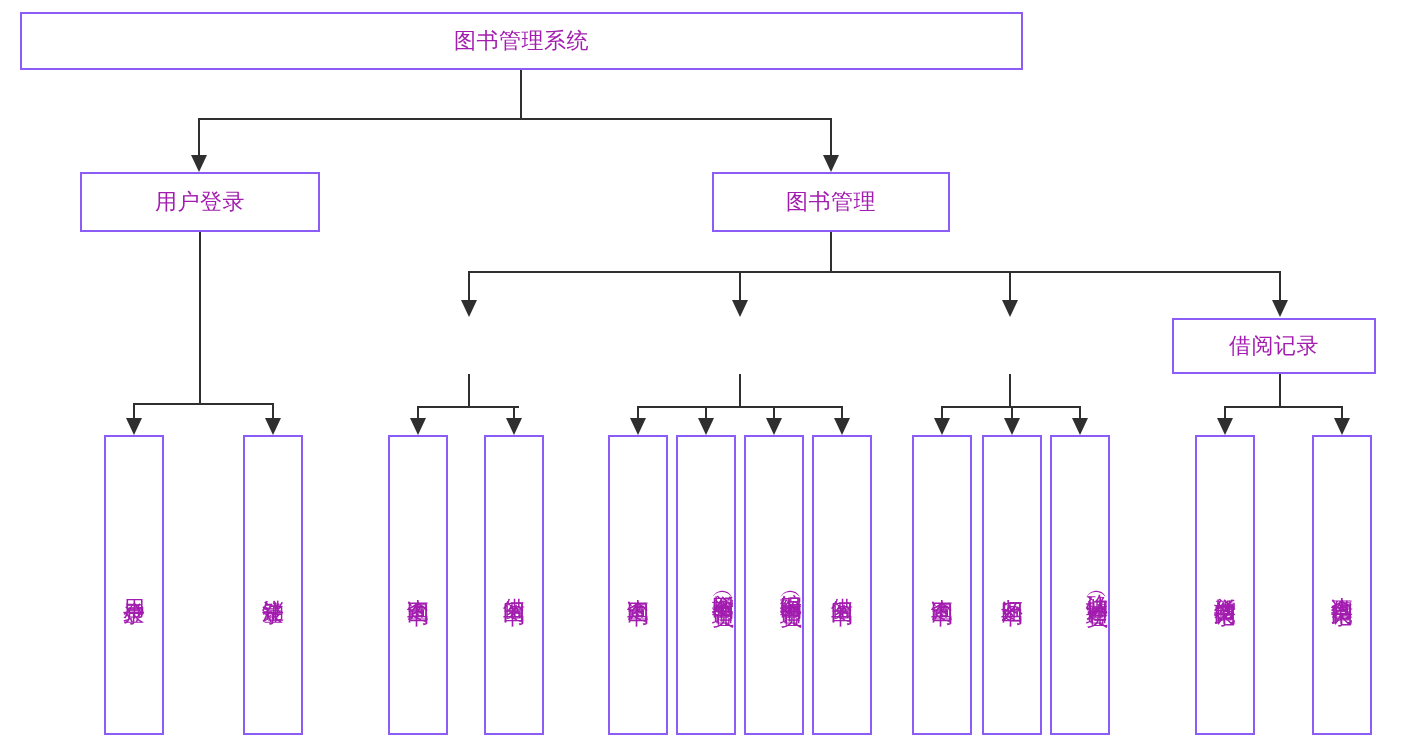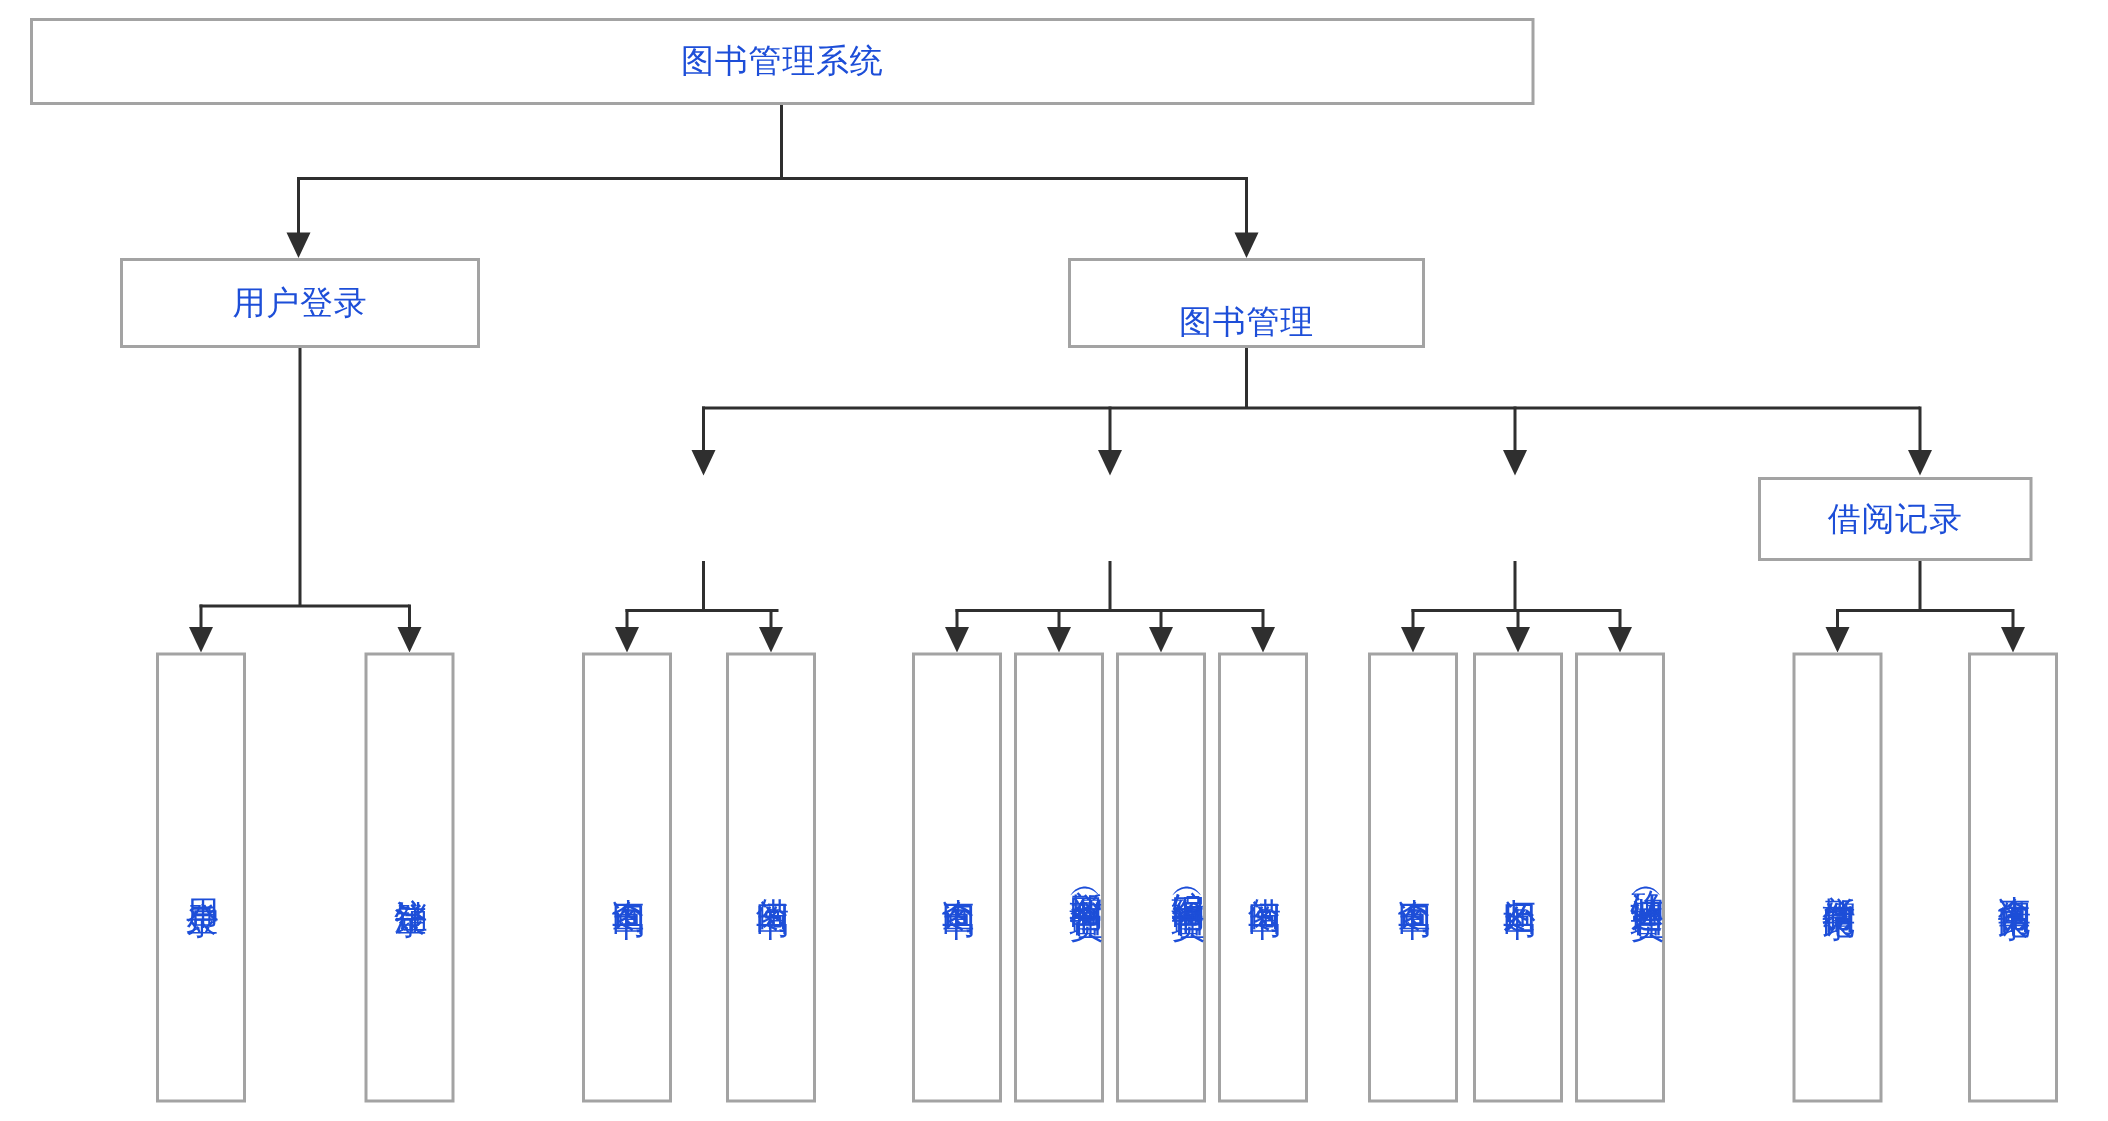--- a/index.html
+++ b/index.html
@@ -15,25 +15,25 @@
     width: 1405px;
     height: 747px;
     background: #ffffff;
     overflow: hidden;
   }
   
   .node {
     position: absolute;
     box-sizing: border-box;
     background: #ffffff;
-    border: 2px solid #a3a3a3;
+    border: 2px solid #8b5cf6;
     display: flex;
     align-items: center;
     justify-content: center;
-    color: #1d4ed8;
+    color: #a21caf;
   }
   .node.h {
     font-size: 22px;
     letter-spacing: 0.5px;
   }
   .node.v {
     writing-mode: vertical-rl;
     text-orientation: upright;
     font-size: 22px;
     letter-spacing: 2px;
@@ -88,21 +88,21 @@
   <div class="ln h" style="left:198px; top:118px; width:634px;"></div>
 
   <div class="ln v" style="left:198px; top:118px; height:40px;"></div>
   <div class="arrow" style="left:191px; top:155px;"></div>
   <div class="ln v" style="left:830px; top:118px; height:40px;"></div>
   <div class="arrow" style="left:823px; top:155px;"></div>
 
   <div class="node h" style="left:80px; top:172px; width:240px; height:60px;">
     <span class="lbl">用户登录</span>
   </div>
-  <div class="node h" style="left:712px; top:172px; width:238px; height:60px;align-items:flex-end;">
+  <div class="node h" style="left:712px; top:172px; width:238px; height:60px;">
     <span class="lbl">图书管理</span>
   </div>
 
   <div class="ln v" style="left:199px; top:232px; height:172px;"></div>
   <div class="ln h" style="left:133px; top:403px; width:140px;"></div>
   <div class="ln v" style="left:133px; top:403px; height:18px;"></div>
   <div class="arrow" style="left:126px; top:418px;"></div>
   <div class="ln v" style="left:272px; top:403px; height:18px;"></div>
   <div class="arrow" style="left:265px; top:418px;"></div>
 
@@ -110,21 +110,21 @@
   <div class="ln h" style="left:468px; top:271px; width:812px;"></div>
   <div class="ln v" style="left:468px; top:271px; height:31px;"></div>
   <div class="arrow" style="left:461px; top:300px;"></div>
   <div class="ln v" style="left:739px; top:271px; height:31px;"></div>
   <div class="arrow" style="left:732px; top:300px;"></div>
   <div class="ln v" style="left:1009px; top:271px; height:31px;"></div>
   <div class="arrow" style="left:1002px; top:300px;"></div>
   <div class="ln v" style="left:1279px; top:271px; height:31px;"></div>
   <div class="arrow" style="left:1272px; top:300px;"></div>
 
-  <div class="node h" style="left:1172px; top:318px; width:183px; height:56px;">
+  <div class="node h" style="left:1172px; top:318px; width:204px; height:56px;">
     <span class="lbl">借阅记录</span>
   </div>
 
   <div class="ln v" style="left:468px; top:374px; height:33px;"></div>
   <div class="ln h" style="left:417px; top:406px; width:102px;"></div>
   <div class="ln v" style="left:417px; top:406px; height:14px;"></div>
   <div class="arrow" style="left:410px; top:418px;"></div>
   <div class="ln v" style="left:513px; top:406px; height:14px;"></div>
   <div class="arrow" style="left:506px; top:418px;"></div>
 

